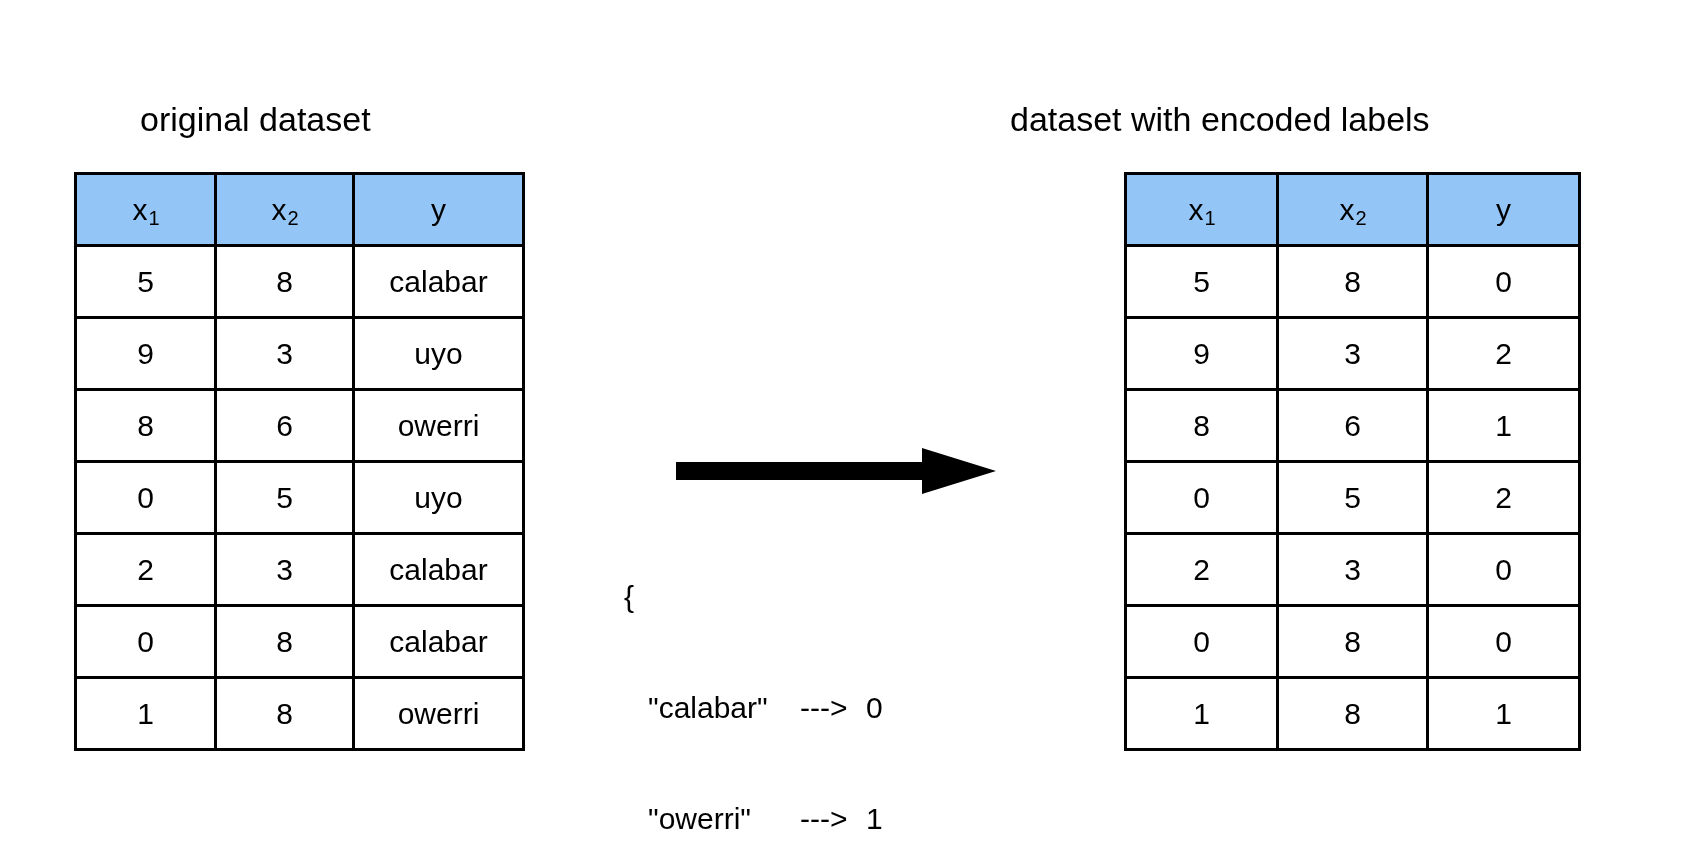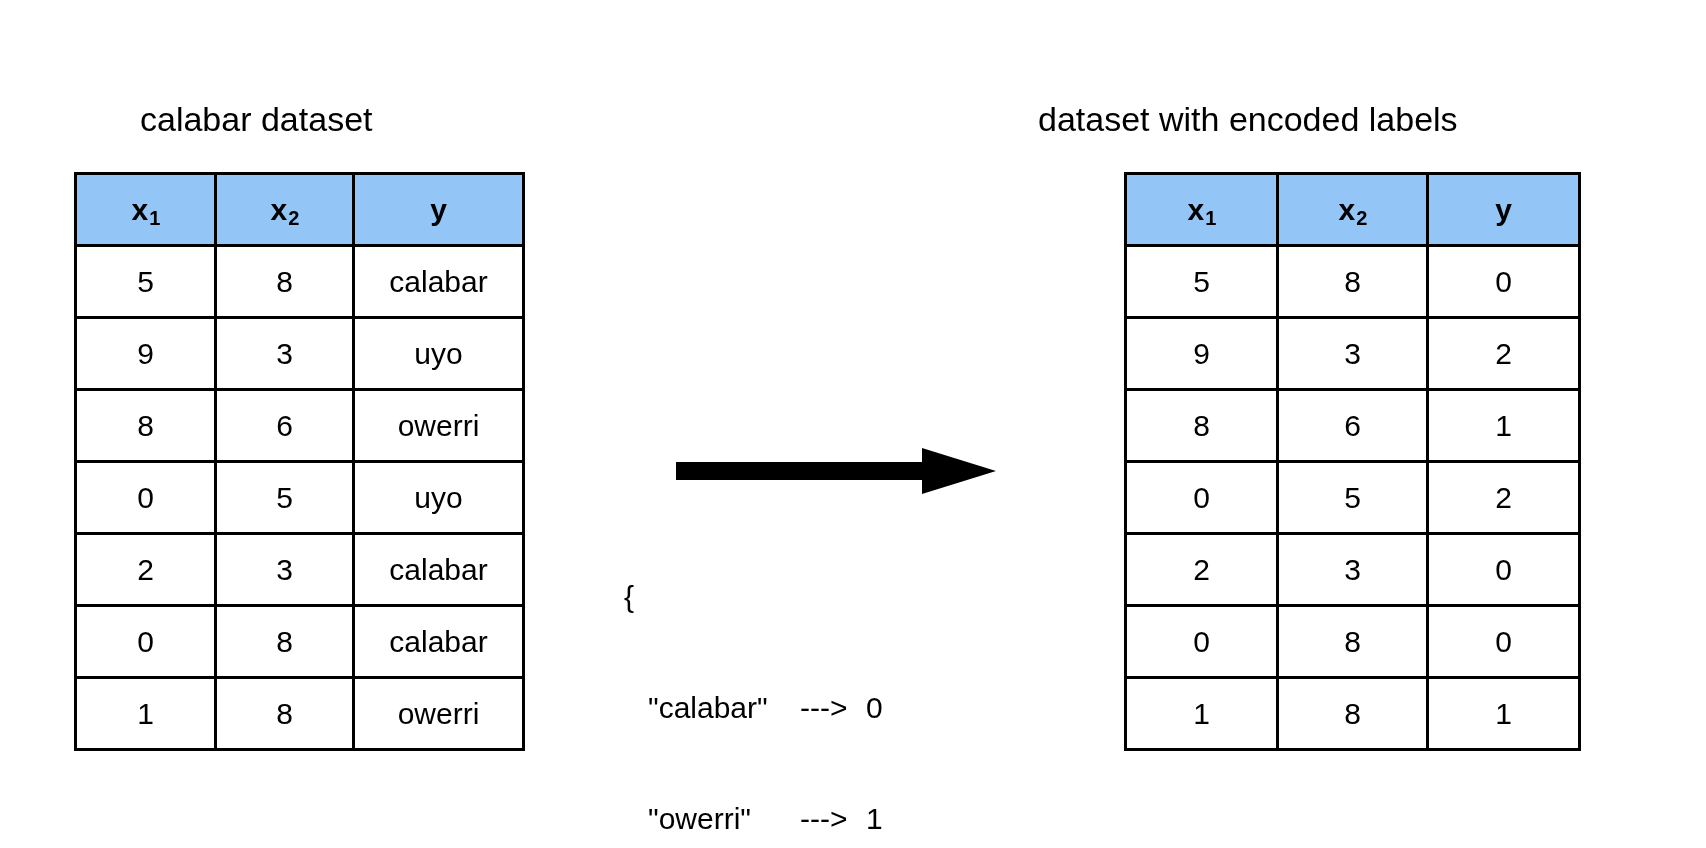--- a/index.html
+++ b/index.html
@@ -23,21 +23,21 @@
   
   .panel-title {
     position: absolute;
     font-size: 34px;
     font-weight: 400;
     color: #000000;
     white-space: nowrap;
     line-height: 1;
   }
   #title-left  { left: 140px; top: 102px; }
-  #title-right { left: 1010px; top: 102px; margin-left: 28px; }
+  #title-right { left: 1010px; top: 102px; }
 
   
   .data-table {
     position: absolute;
     border-collapse: collapse;
     table-layout: fixed;
     background: #ffffff;
   }
   .data-table td, .data-table th {
     border: 3px solid #000000;
@@ -45,21 +45,21 @@
     vertical-align: middle;
     font-size: 30px;
     font-weight: 400;
     color: #000000;
     padding: 0;
     height: 69px;
     background: #ffffff;
   }
   .data-table th {
     background: #93c6f7;
-    font-weight: 700;
+    font-weight: 400;
   }
   .data-table th sub {
     font-size: 20px;
     vertical-align: baseline;
     position: relative;
     top: 5px;
     left: 1px;
   }
 
   #table-left {
@@ -121,21 +121,21 @@
   .map-arrow {
     display: inline-block;
     width: 66px;
   }
 </style>
 </head>
 <body>
 
 <div id="canvas">
 
-  <div id="title-left" class="panel-title">calabar dataset</div>
+  <div id="title-left" class="panel-title">original dataset</div>
 
   <table id="table-left" class="data-table">
     <colgroup>
         <col class="c1">
         <col class="c2">
         <col class="c3">
       </colgroup>
     <thead>
       <tr>
         <th><span>x</span><sub>1</sub></th>

